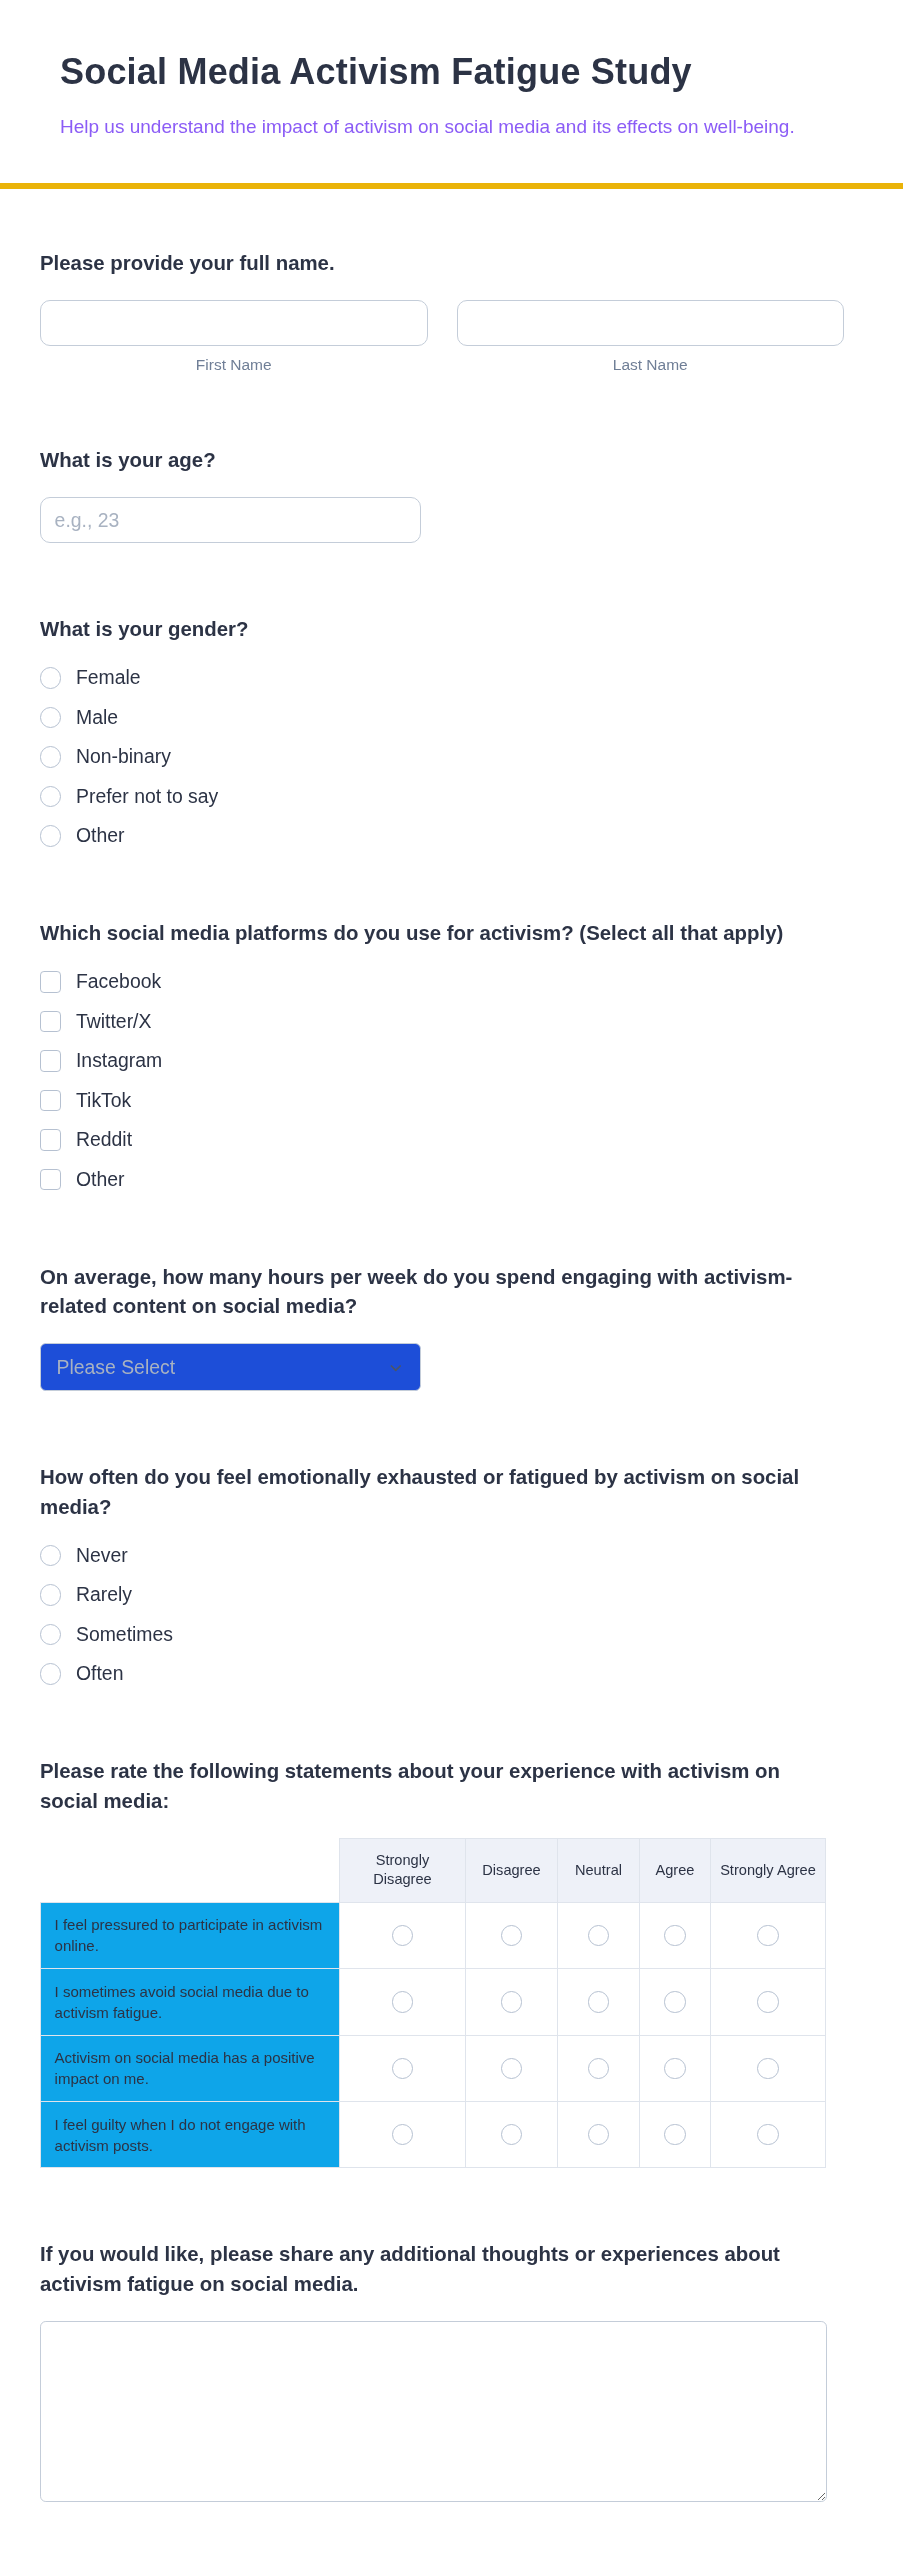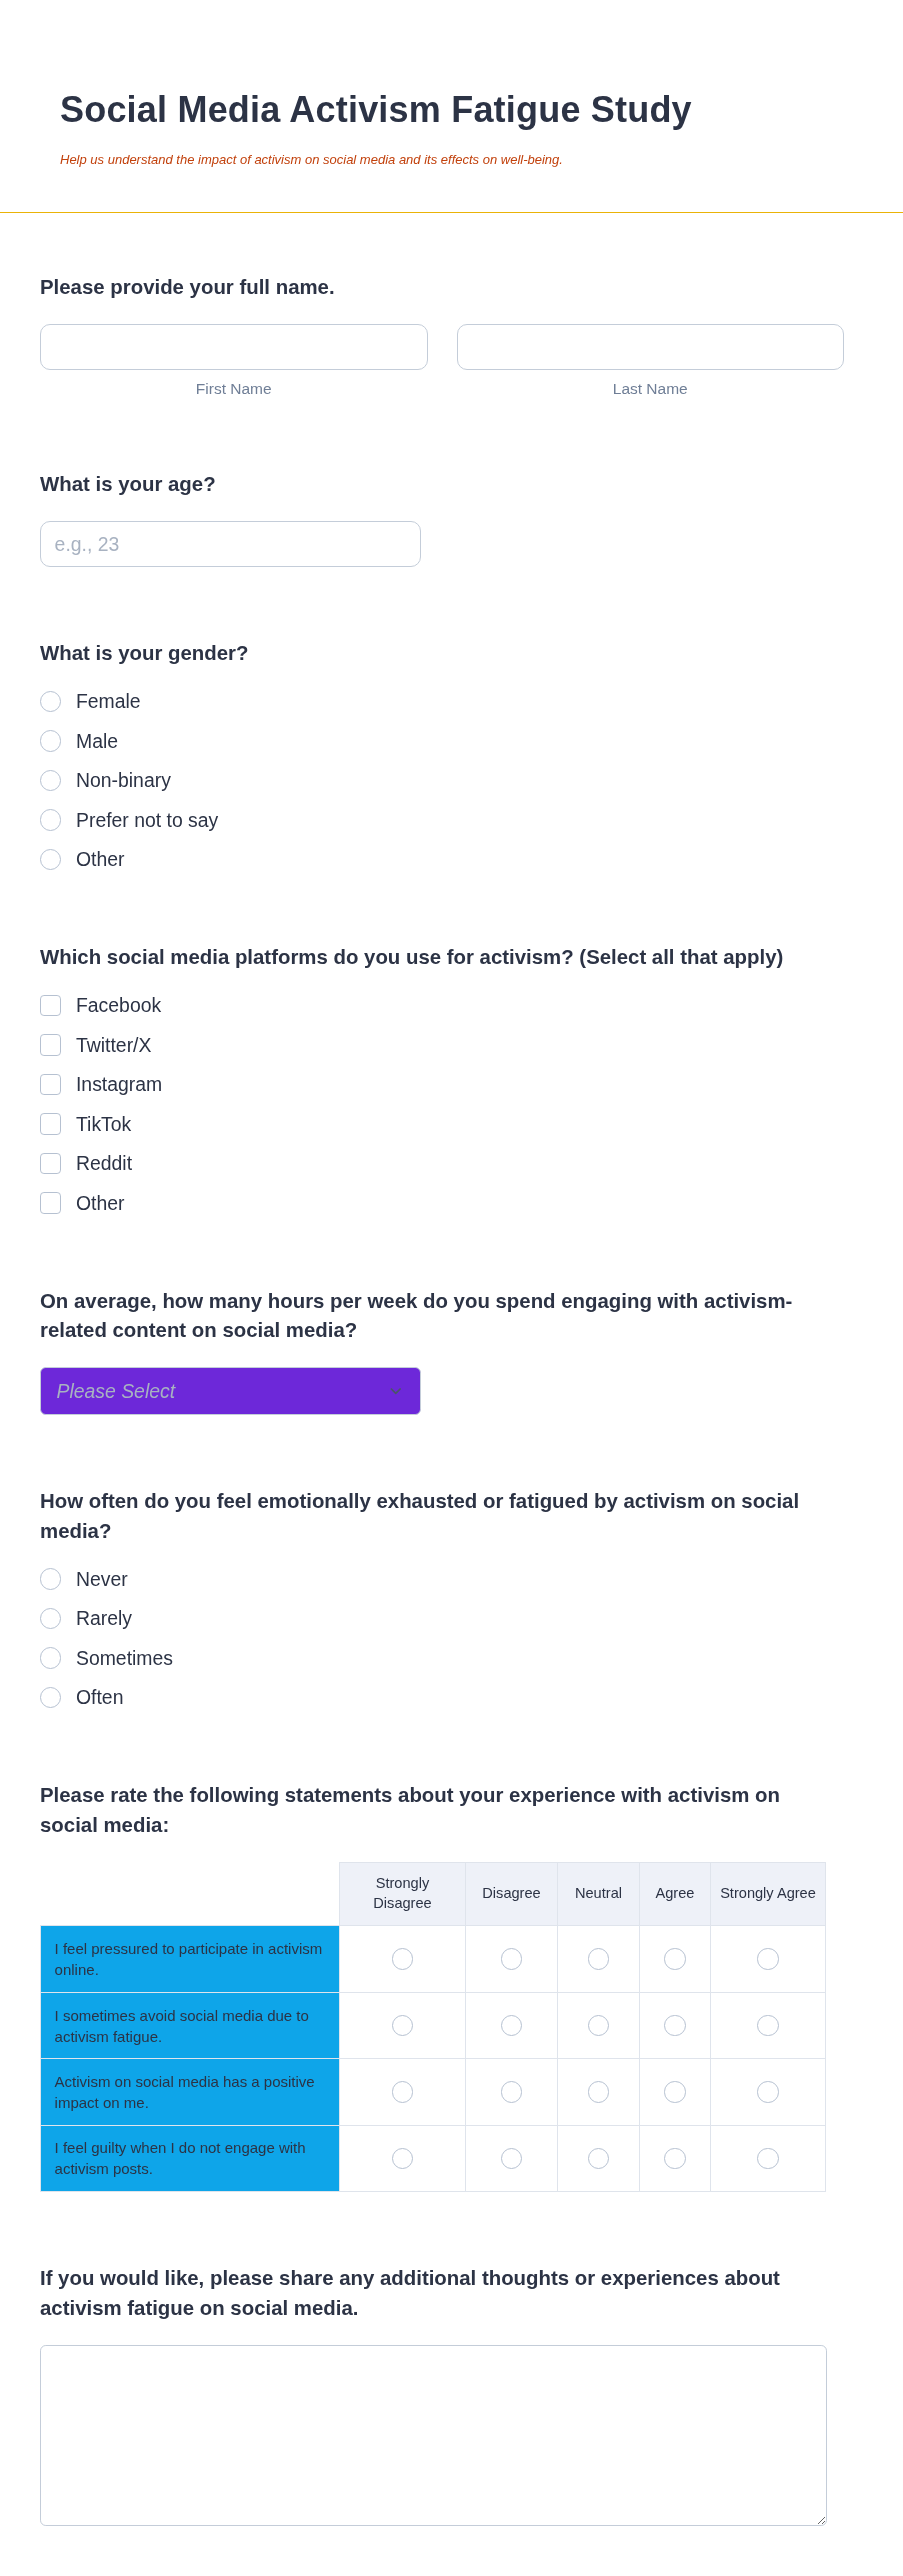--- a/index.html
+++ b/index.html
@@ -6,36 +6,34 @@
   html, body { margin: 0; padding: 0; }
   body {
     width: 904px;
     min-height: 2576px;
     background: #ffffff;
     font-family: "Liberation Sans", sans-serif;
     color: #2c3345;
   }
   .form-header {
     padding: 51px 36px 41px 60px;
-    border-bottom: 1px solid #eab308;
-    margin-top: 38px;
+    border-bottom: 6px solid #eab308;
   }
   .form-title {
     font-size: 36px;
     font-weight: 700;
     margin: 0 0 19.4px 0;
     color: #2c3345;
     letter-spacing: 0.2px;
   }
   .form-subtitle {
-    font-size: 13px;
+    font-size: 19px;
     line-height: 1.55;
-    color: #c2410c;
+    color: #8b5cf6;
     max-width: 787px;
-    font-style: italic;
   }
   .form-body { padding: 60px 60px 0 40px; }
   .question { margin-bottom: 72px; }
   .q-label {
     font-size: 20.4px;
     font-weight: 600;
     line-height: 1.45;
     color: #2c3345;
     margin-bottom: 21.4px;
     max-width: 787px;
@@ -78,27 +76,26 @@
     border-radius: 3.9px;
     background: #fff;
     flex-shrink: 0;
   }
   .opt-label { font-size: 19.4px; color: #2c3345; }
   .select-box {
     width: 381px;
     height: 48px;
     border: 1px solid #c4cdd9;
     border-radius: 5.8px;
-    background: #6d28d9;
+    background: #1d4ed8;
     display: flex;
     align-items: center;
     justify-content: space-between;
     padding: 0 15.5px;
     cursor: pointer;
-    font-style: italic;
   }
   .select-placeholder { font-size: 19.4px; color: #a8b2c1; }
   .chev { width: 17.5px; height: 17.5px; flex-shrink: 0; }
   table.matrix {
     border-collapse: collapse;
     width: 785px;
     table-layout: fixed;
   }
   .matrix th, .matrix td { border: 1px solid #dfe4ec; }
   .matrix th.corner { border: none; background: transparent; }

